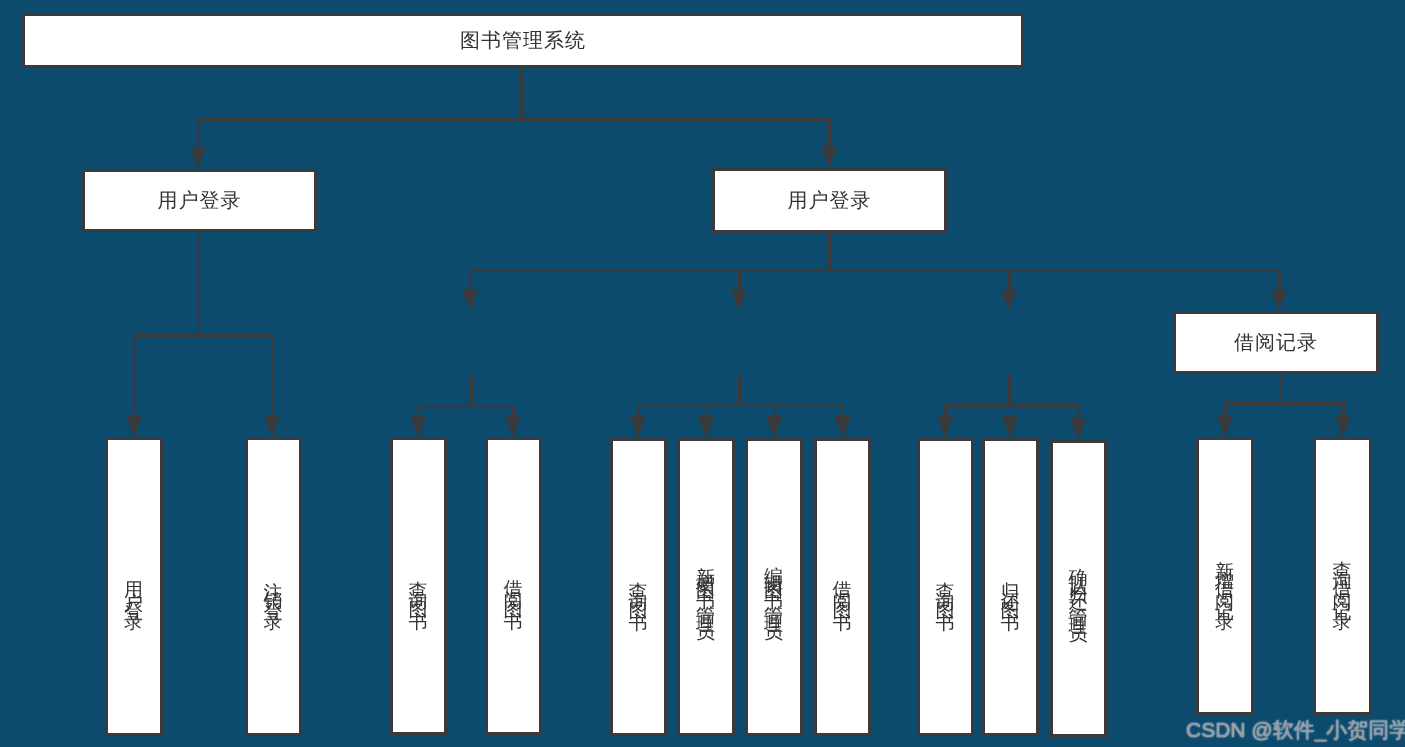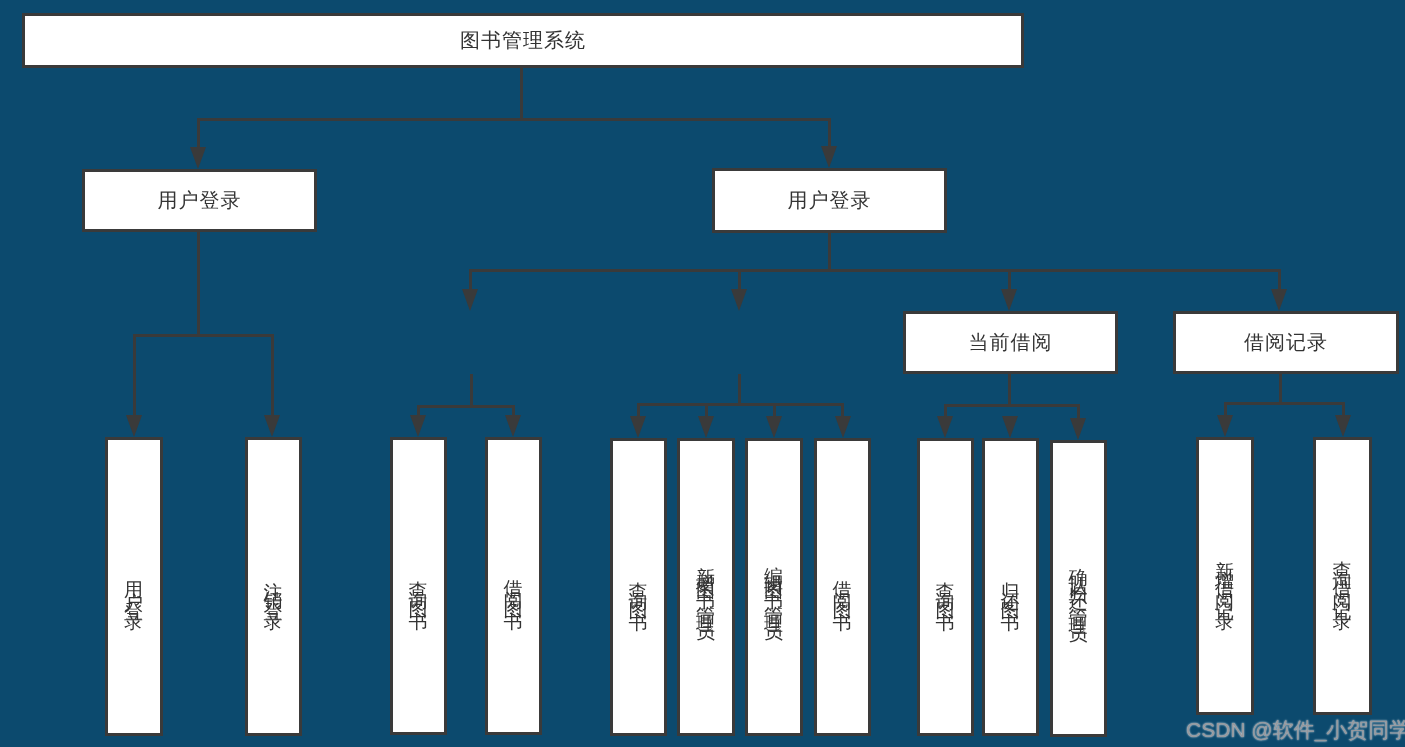--- a/index.html
+++ b/index.html
@@ -125,24 +125,21 @@
     <span class="hlabel">图书管理系统</span>
   </div>
 
   <div class="box" style="left:82px;top:169px;width:235px;height:63px">
     <span class="hlabel">用户登录</span>
   </div>
   <div class="box" style="left:712px;top:168px;width:235px;height:65px">
     <span class="hlabel">用户登录</span>
   </div>
 
-  <div class="box" style="left:903px;top:311px;width:215px;height:63px">
-    <span class="hlabel">当前借阅</span>
-  </div>
-  <div class="box" style="left:1173px;top:311px;width:226px;height:63px">
+  <div class="box" style="left:1173px;top:311px;width:206px;height:63px">
     <span class="hlabel">借阅记录</span>
   </div>
 
   <div class="box" style="left:105px;top:437px;width:58px;height:299px">
     <span class="vtext">用户登录</span>
   </div>
   <div class="box" style="left:245px;top:437px;width:57px;height:299px">
     <span class="vtext">注销登录</span>
   </div>
 

